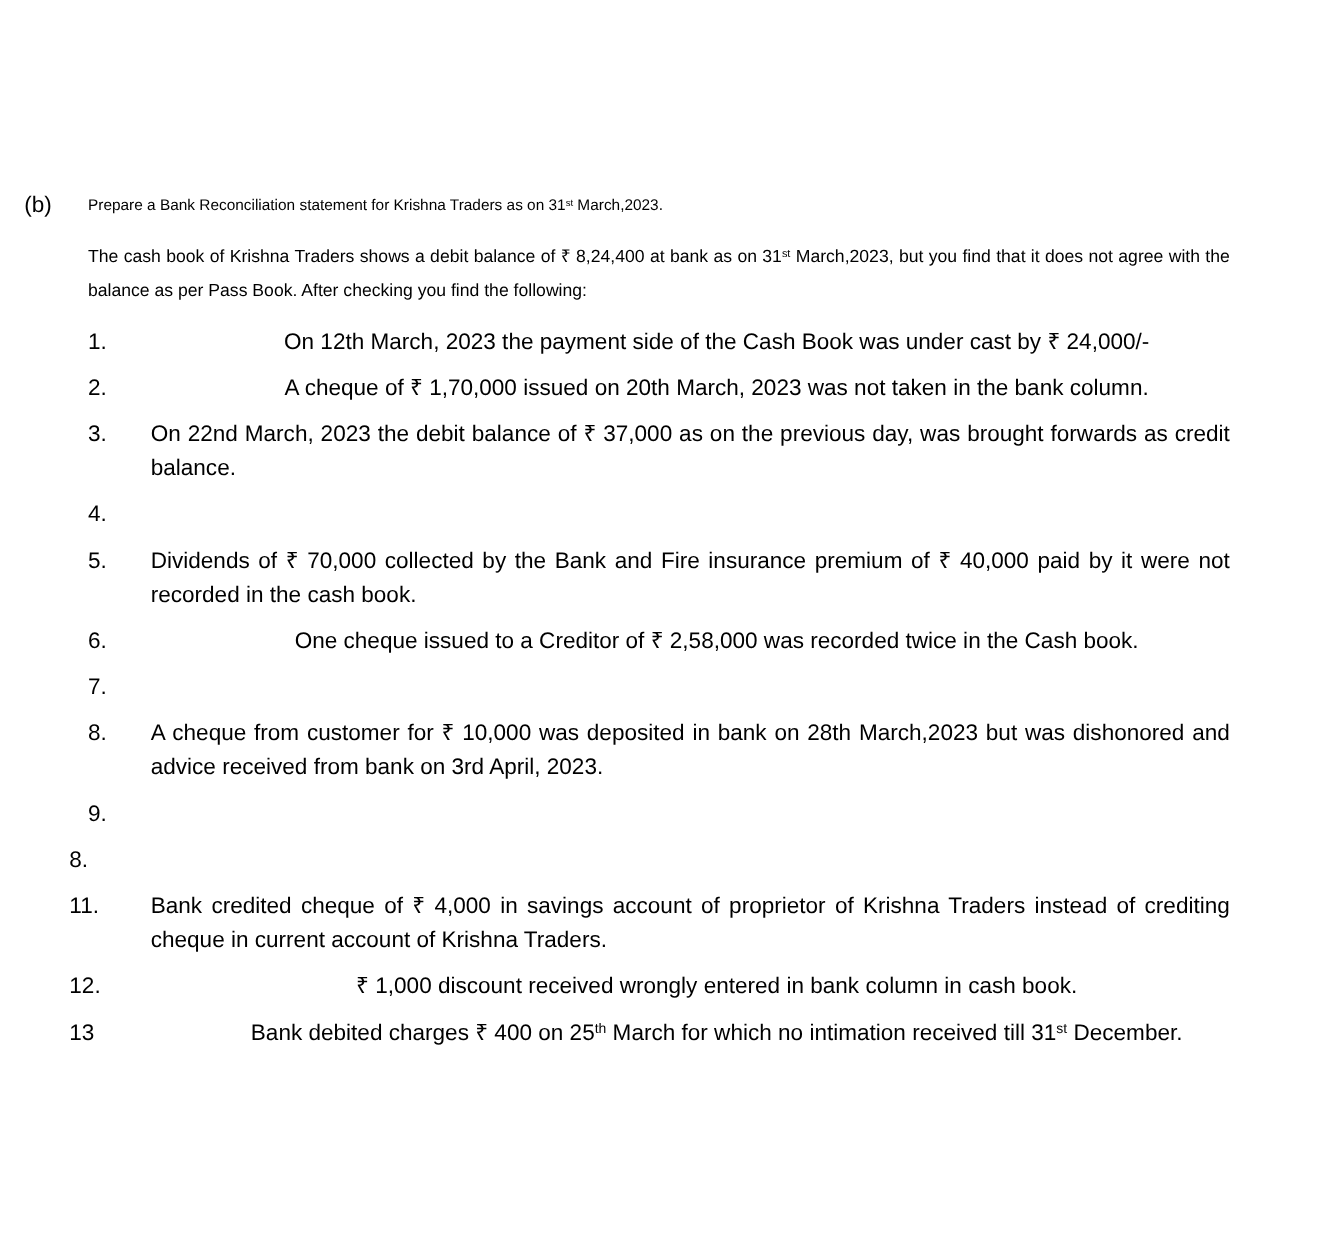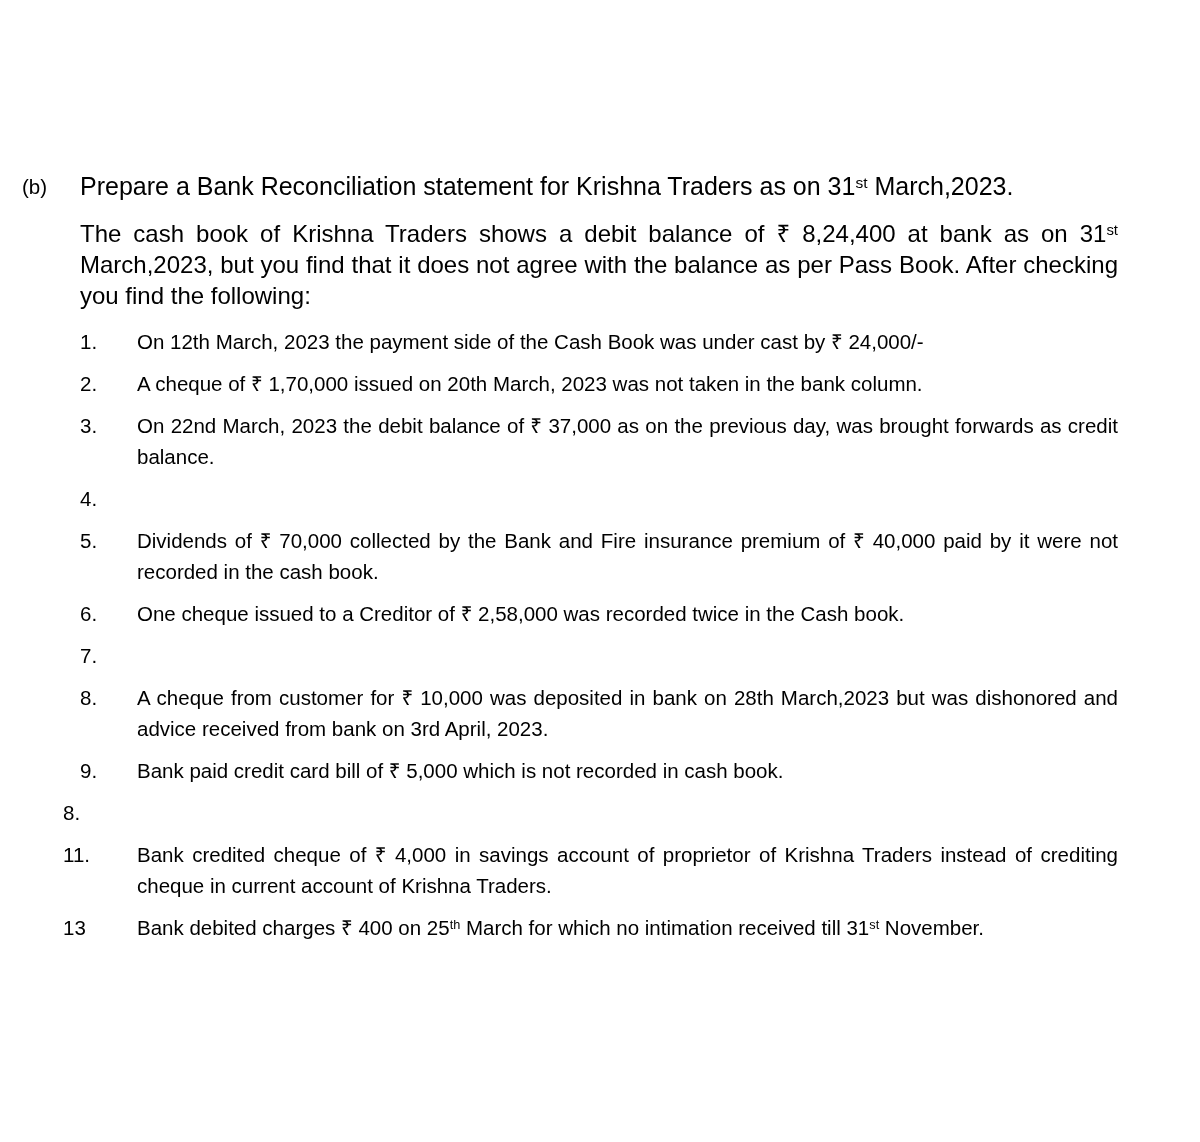--- a/index.html
+++ b/index.html
@@ -41,30 +41,30 @@
   }
   .part-label {
     width: 58px;
     flex: 0 0 58px;
     font-size: 20.5px;
     line-height: 29px;
     white-space: nowrap;
   }
   .part-text {
     flex: 1 1 auto;
-    font-size: 25px;
+    font-size: 14px;
     line-height: 29px;
   }
 
   
   .intro {
     margin-top: 17px;
     margin-left: 80px;
     width: 1038px;
-    font-size: 24px;
+    font-size: 16px;
     line-height: 31px;
     text-align: justify;
     text-justify: inter-word;
   }
 
   
   .list {
     margin-top: 15px;
     margin-left: 0;
   }
@@ -89,21 +89,22 @@
     width: 74px;
   }
   .li-text {
     flex: 1 1 auto;
     font-size: 20.5px;
     line-height: 31px;
     text-align: justify;
     text-justify: inter-word;
   }
   .li-text.nowrap-single {
-    text-align: left;
+    text-align: center;
+    margin-left: 48px;
   }
 
   sup {
     font-size: 0.62em;
     vertical-align: 0.48em;
     line-height: 0;
   }
 </style>
 </head>
 <body>
@@ -153,33 +154,36 @@
         <div class="li-num">7.</div>
       </div>
 
       <div class="list-item">
         <div class="li-num">8.</div>
         <div class="li-text">A cheque from customer for ₹ 10,000 was deposited in bank on 28th March,2023 but was dishonored and advice received from bank on 3rd April, 2023.</div>
       </div>
 
       <div class="list-item">
         <div class="li-num">9.</div>
-        <div class="li-text nowrap-single">Bank paid credit card bill of ₹ 5,000 which is not recorded in cash book.</div>
       </div>
 
       <div class="list-item">
         <div class="li-num two-digit">8.</div>
       </div>
 
       <div class="list-item">
         <div class="li-num two-digit">11.</div>
         <div class="li-text">Bank credited cheque of ₹ 4,000 in savings account of proprietor of Krishna Traders instead of crediting cheque in current account of Krishna Traders.</div>
       </div>
 
+      <div class="list-item">
+        <div class="li-num two-digit">12.</div>
+        <div class="li-text nowrap-single">₹ 1,000 discount received wrongly entered in bank column in cash book.</div>
+      </div>
 
       <div class="list-item">
         <div class="li-num two-digit">13</div>
-        <div class="li-text nowrap-single"><span>Bank debited charges ₹ 400 on 25</span><sup>th</sup><span> March for which no intimation received till 31</span><sup>st</sup><span> November.</span></div>
+        <div class="li-text nowrap-single"><span>Bank debited charges ₹ 400 on 25</span><sup>th</sup><span> March for which no intimation received till 31</span><sup>st</sup><span> December.</span></div>
       </div>
 
     </div>
   </div>
 </div>
 
 </body></html>

